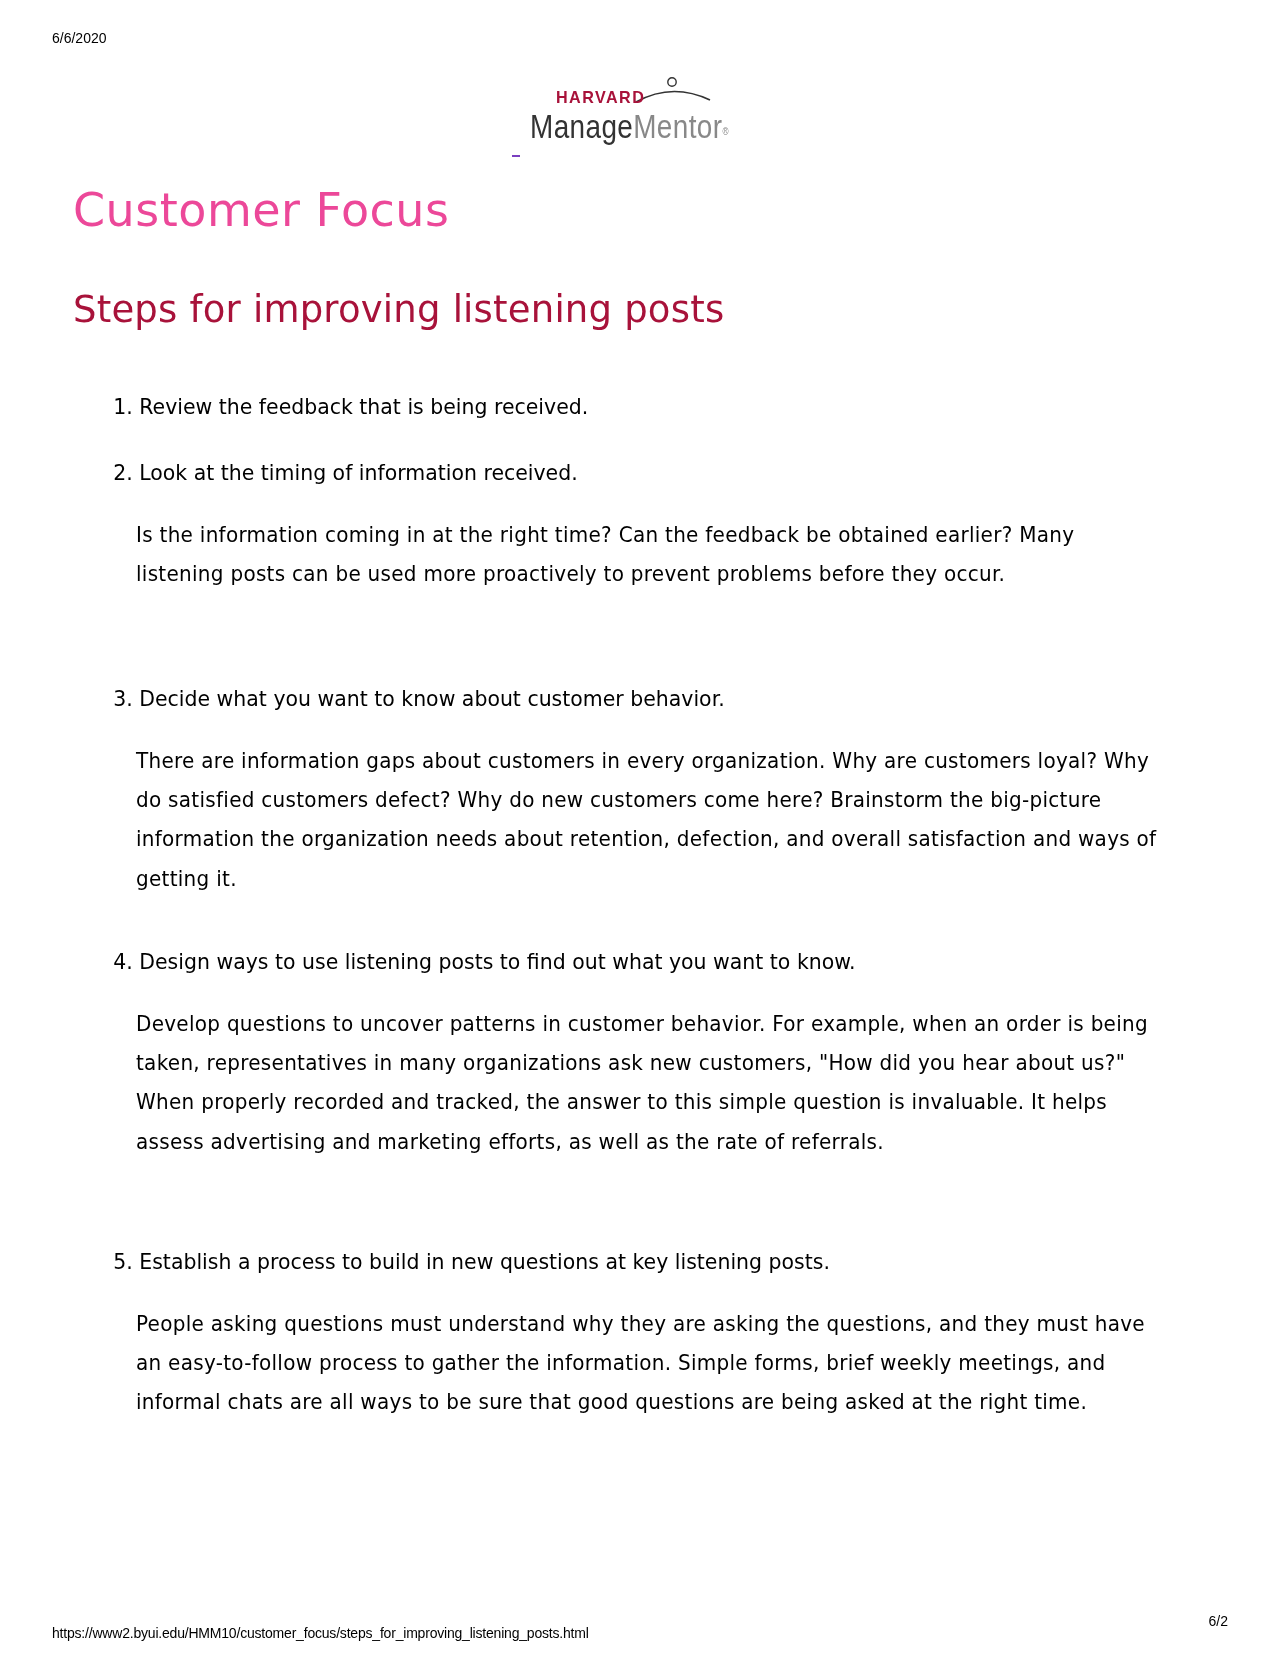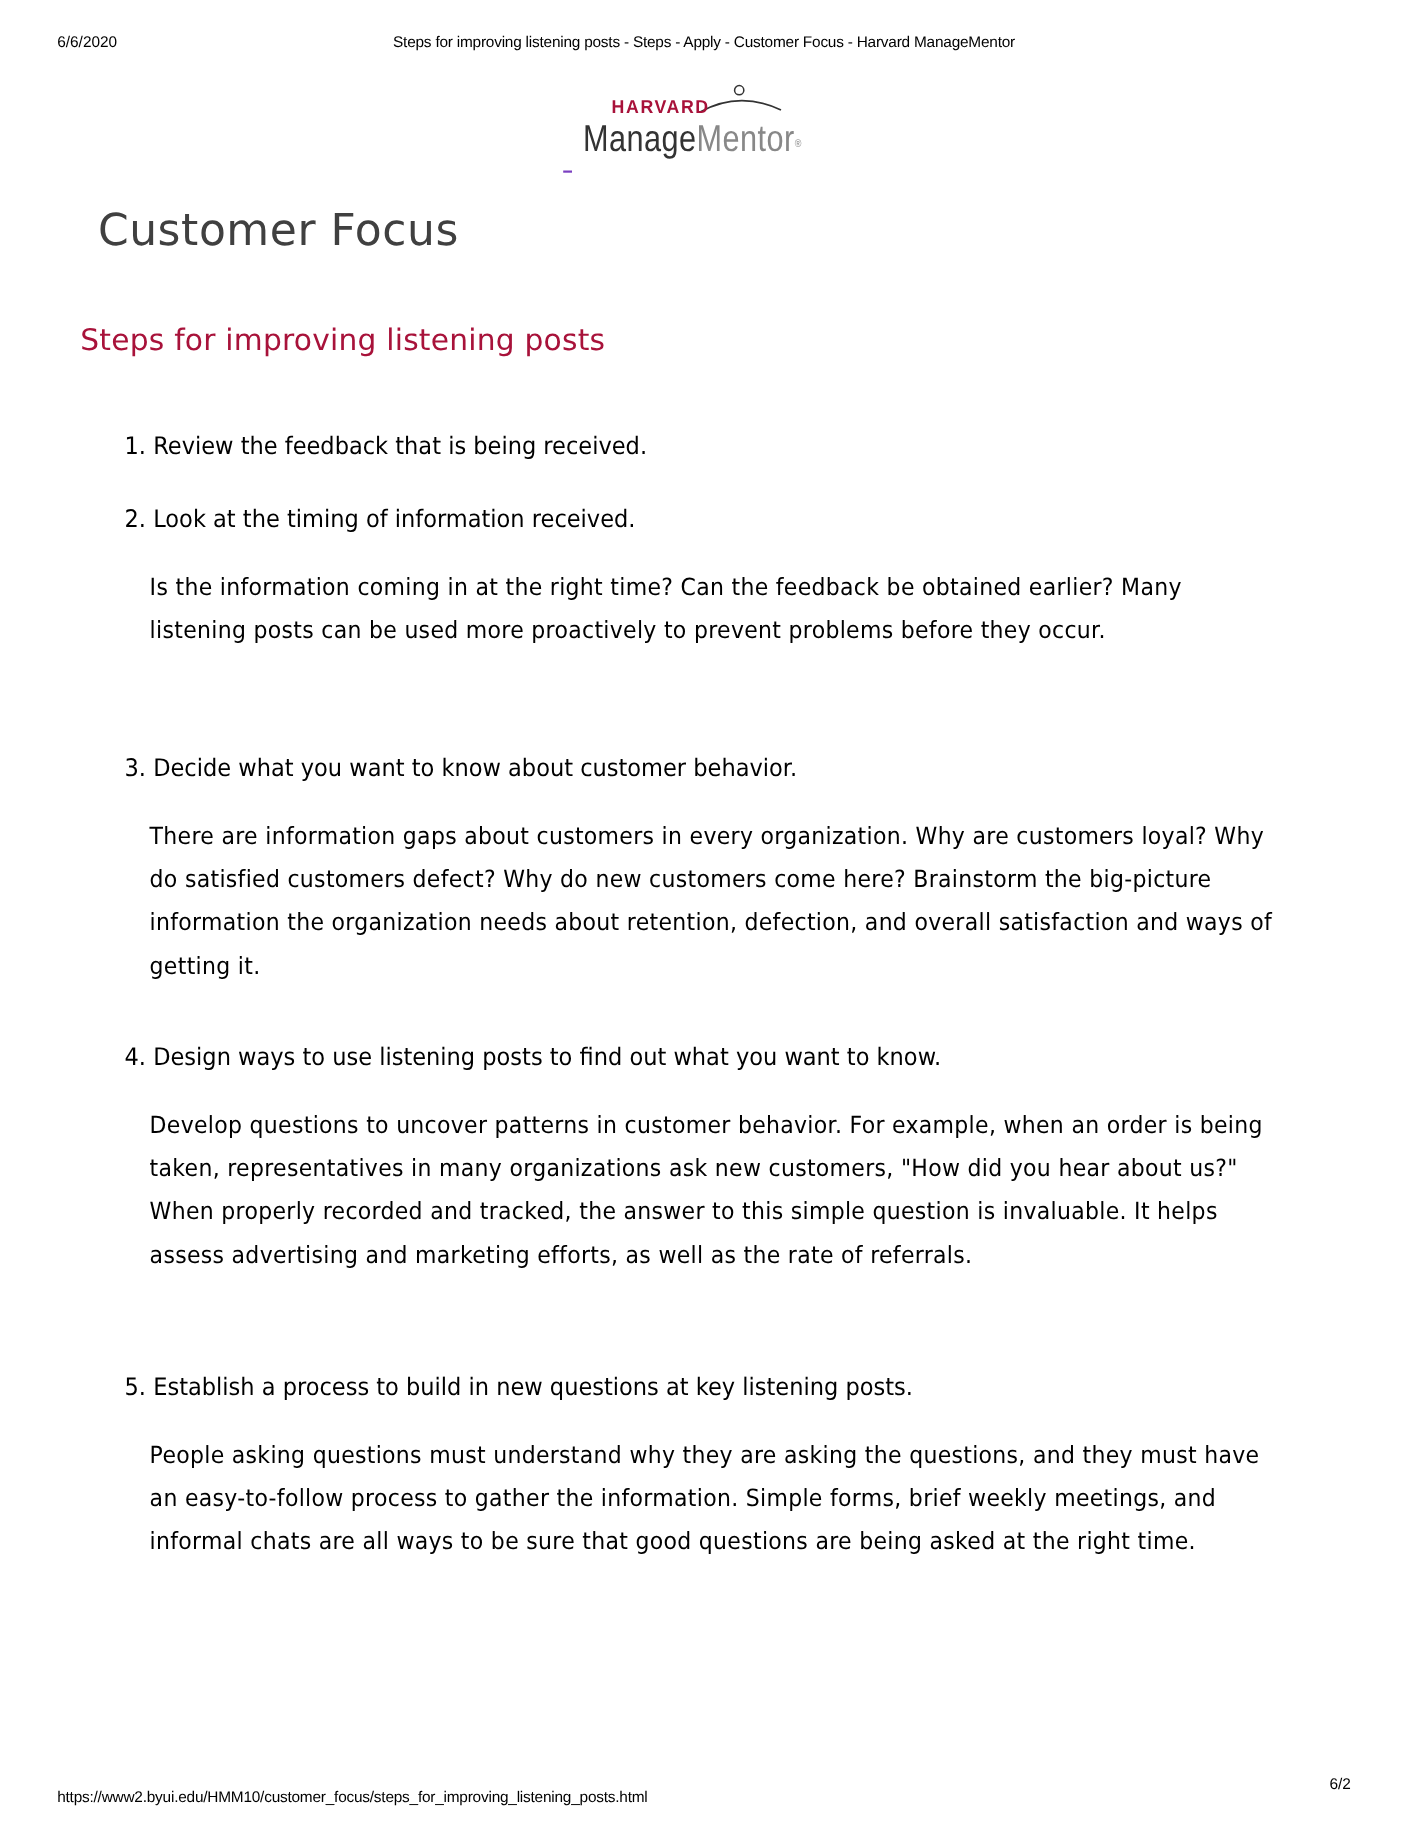--- a/index.html
+++ b/index.html
@@ -111,36 +111,36 @@
       position: absolute;
       left: 512px;
       top: 155px;
       width: 8px;
       height: 2px;
       background: #7a3fc0;
     }
 
     .page-title {
       position: absolute;
-      left: 89px;
+      left: 73px;
       top: 182px;
       font-family: "DejaVu Sans", sans-serif;
-      font-size: 40px;
+      font-size: 46px;
       font-weight: normal;
       margin: 0;
-      color: #404040;
+      color: #ec4899;
       letter-spacing: 0.5px;
       line-height: 56px;
     }
     .subtitle {
       position: absolute;
       left: 73px;
       top: 293px;
       font-family: "DejaVu Sans", sans-serif;
-      font-size: 27px;
+      font-size: 37px;
       font-weight: normal;
       margin: 0;
       color: #a8123a;
       line-height: 34px;
       letter-spacing: 0.2px;
     }
 
     .step-head {
       position: absolute;
       left: 103px;
@@ -171,21 +171,20 @@
       transform: scaleX(0.93);
       transform-origin: left;
       letter-spacing: 0.3px;
     }
   </style>
 </head>
 <body>
 
 <div class="print-header">
   <span class="date">6/6/2020</span>
-  <span class="doc-title">Steps for improving listening posts - Steps - Apply - Customer Focus - Harvard ManageMentor</span>
 </div>
 
 <div class="logo">
   <svg class="figure" viewBox="0 0 90 30">
     <circle cx="42" cy="6" r="4.2" fill="none" stroke="#333" stroke-width="1.4"></circle>
     <path d="M6 26 Q 42 6 80 24" fill="none" stroke="#333" stroke-width="1.6"></path>
   </svg>
   <span class="harvard">HARVARD</span>
   <div class="mm">
     <span class="manage">Manage</span><span class="mentor">Mentor</span><span class="reg">®</span>

